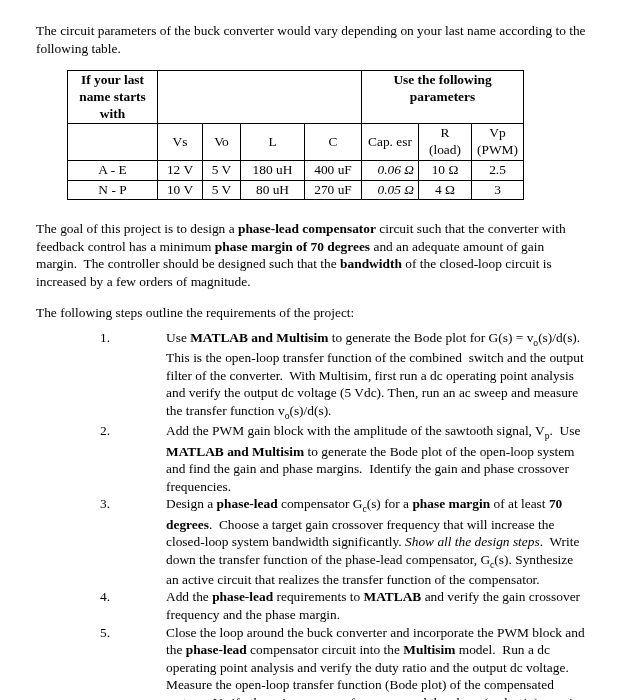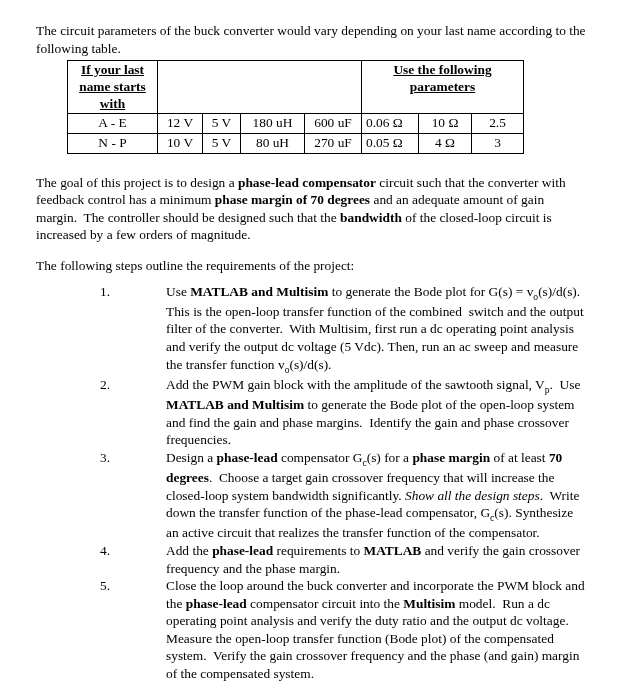--- a/index.html
+++ b/index.html
@@ -8,40 +8,40 @@
     width: 619px;
     min-height: 700px;
     background: #ffffff;
     color: #000000;
     font-family: "Liberation Serif", "DejaVu Serif", serif;
     font-size: 13.4px;
   }
   .page { padding: 22px 33px 10px 36px; }
 
   p.para { margin: 0 0 13px 0; line-height: 1.31; }
-  p.intro { margin-bottom: 3px; }
+  p.intro { margin-bottom: 13px; }
   .runs { white-space: pre-wrap; }
 
   table.params {
     border-collapse: collapse;
     margin: 3px 0 20px 31px;
     table-layout: fixed;
   }
   .params th, .params td {
     border: 1px solid #000;
     padding: 1px 4px;
     font-weight: normal;
     text-align: center;
     line-height: 1.25;
     overflow: hidden;
   }
   .params th { white-space: pre-line; vertical-align: middle; }
-  .params .bold { font-weight: bold; text-decoration: underline; }
+  .params .bold { font-weight: bold; }
   .params .top { vertical-align: top; }
-  .params td.al { text-align: left; }
+  .params td.al { text-align: right; font-style: italic; }
 
   p.steps-intro { margin: 0 0 8px 0; line-height: 1.31; font-family: Liberation Serif, serif; }
   .list { margin: 0 0 0 64px; }
   .item { display: flex; line-height: 1.31; }
   .num { flex: 0 0 20px; width: 20px; }
   .itext { flex: 1; margin-left: 46px; }
 </style>
 </head>
 <body>
 
@@ -60,25 +60,37 @@
         <col style="width:53px">
         <col style="width:52px">
     </colgroup>
     <tbody>
         <tr>
       <th class="bold top">If your last name starts with</th>
       <th colspan="4"></th>
       <th colspan="3" class="bold top">Use the following parameters</th>
     </tr>
     <tr>
+      <th></th>
+      <th>Vs</th>
+      <th>Vo</th>
+      <th>L</th>
+      <th>C</th>
+      <th>Cap. esr</th>
+      <th>R
+(load)</th>
+      <th>Vp
+(PWM)</th>
+    </tr>
+    <tr>
       <td>A - E</td>
       <td>12 V</td>
       <td>5 V</td>
       <td>180 uH</td>
-      <td>600 uF</td>
+      <td>400 uF</td>
       <td class="al">0.06 Ω</td>
       <td>10 Ω</td>
       <td>2.5</td>
     </tr>
     <tr>
       <td>N - P</td>
       <td>10 V</td>
       <td>5 V</td>
       <td>80 uH</td>
       <td>270 uF</td>

